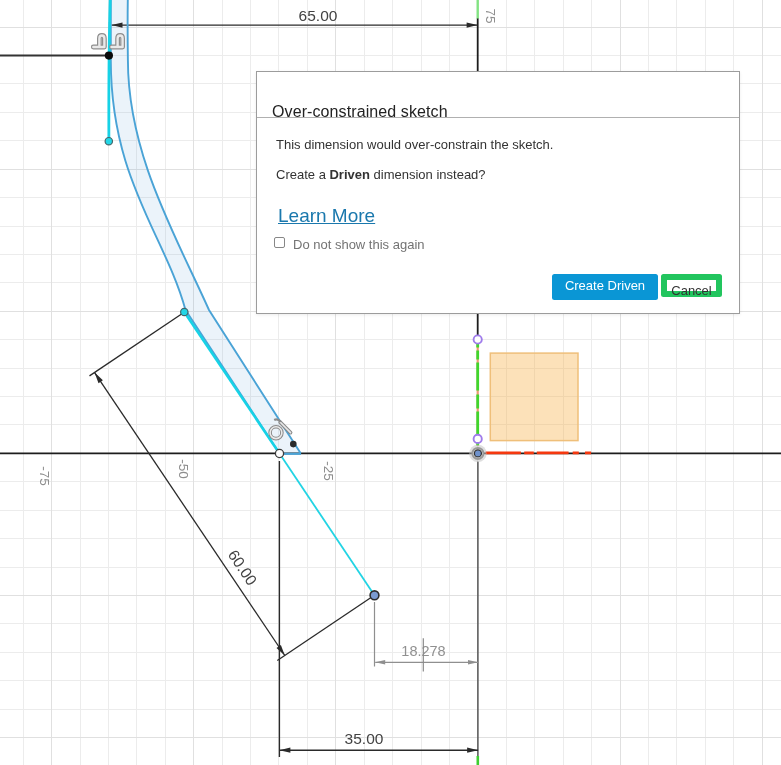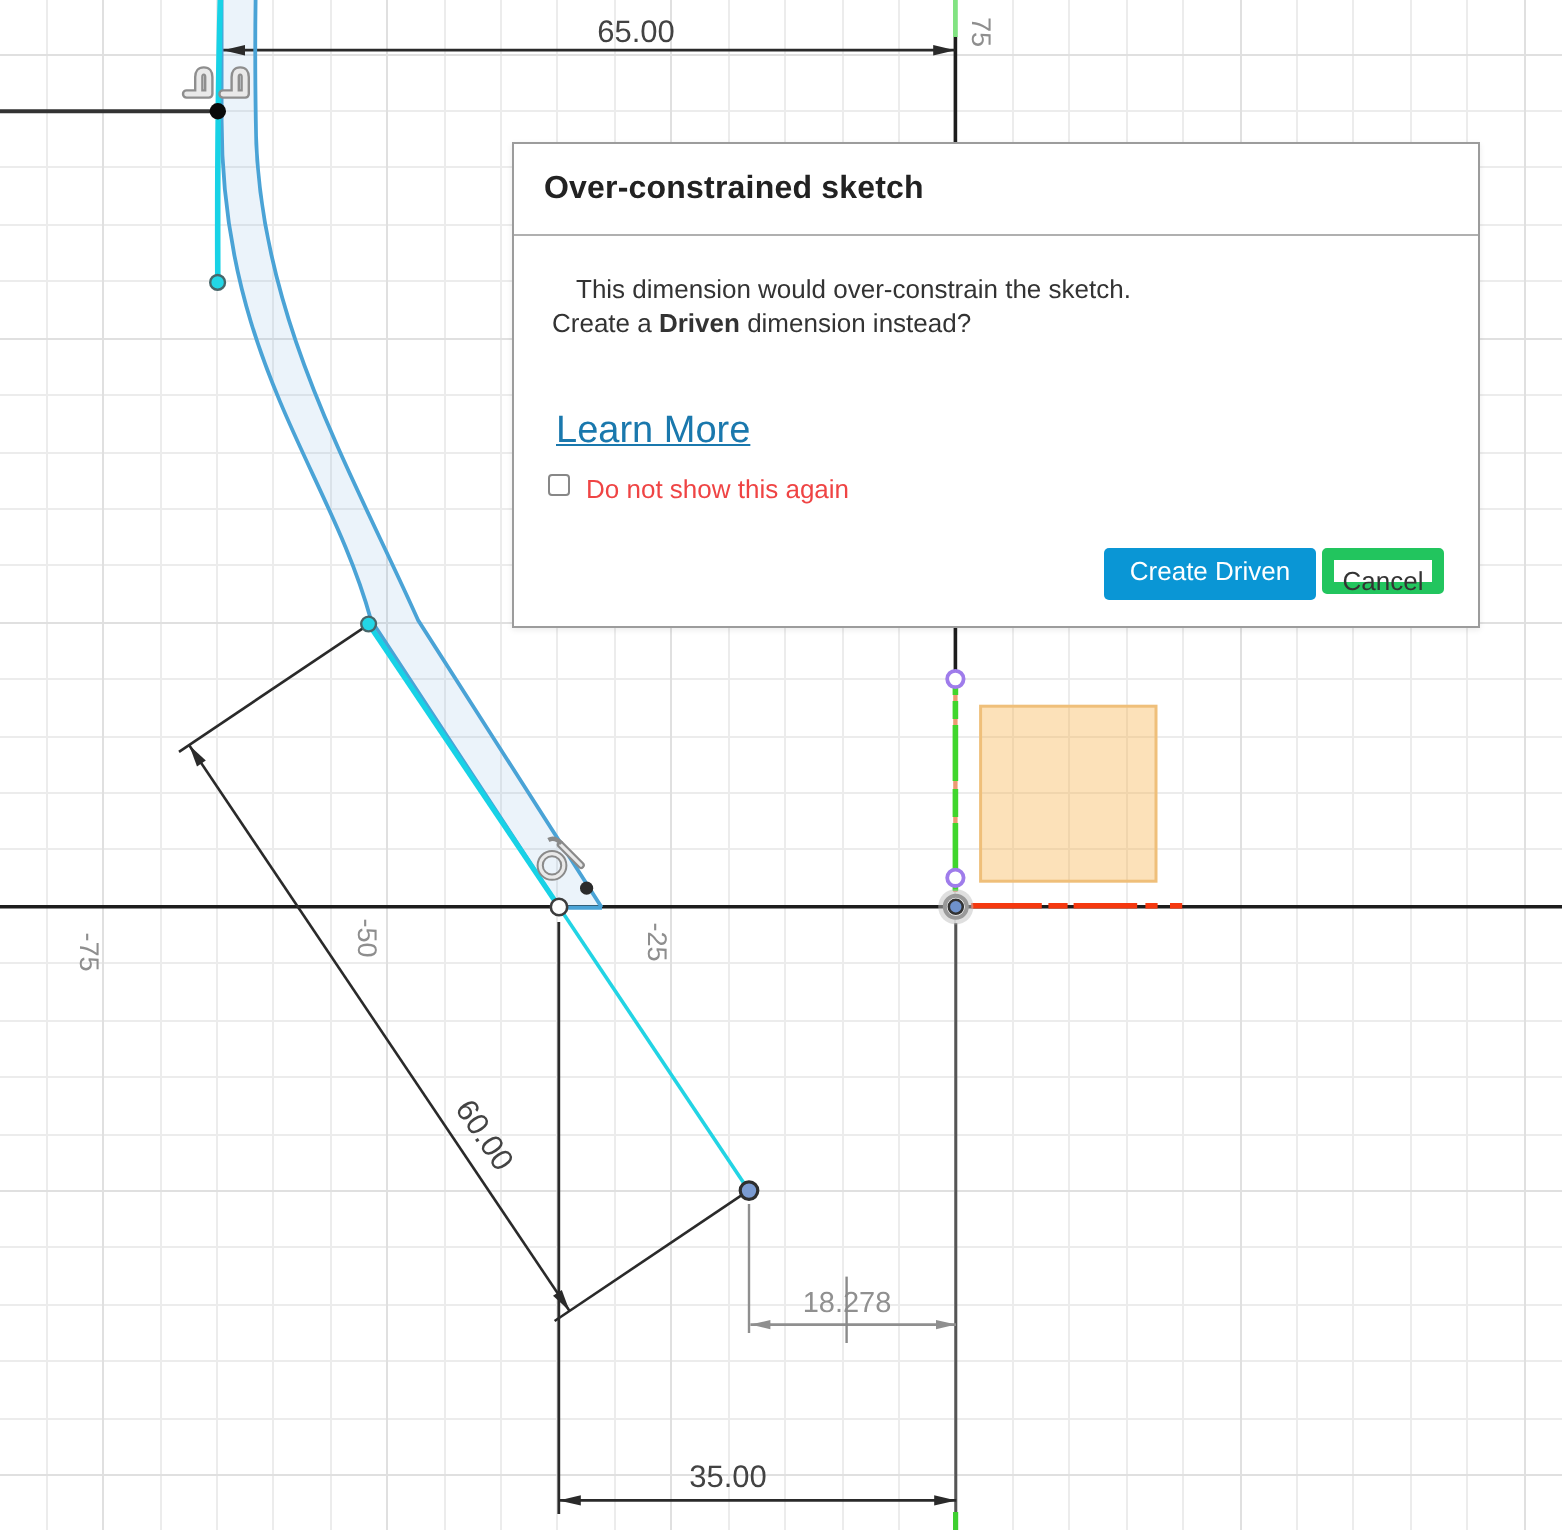--- a/index.html
+++ b/index.html
@@ -1,25 +1,25 @@
 <!DOCTYPE html>
 <html><head>
 <meta charset="utf-8">
 <style>
 html,body{margin:0;padding:0;background:#fff;}
 body{width:781px;height:765px;overflow:hidden;font-family:"Liberation Sans",sans-serif;position:relative;}
 svg text{font-family:"Liberation Sans",sans-serif;}
 .dlg{position:absolute;left:256px;top:71px;width:482px;height:241px;background:#fff;border:1px solid #9c9c9c;box-shadow:0 1px 3px rgba(0,0,0,0.08);}
-.dlg-title{position:absolute;left:15px;top:14px;font-size:16px;font-weight:bold;color:#222;letter-spacing:0.1px;}
+.dlg-title{position:absolute;left:15px;top:31px;font-size:16px;font-weight:normal;color:#222;letter-spacing:0.1px;}
 .dlg-sep{position:absolute;left:0;top:45px;width:100%;height:0;border-top:1px solid #b0b0b0;}
-.dlg-t1{position:absolute;left:31px;top:65px;font-size:13px;color:#333;}
-.dlg-t2{position:absolute;left:19px;top:82px;font-size:13px;color:#333;}
+.dlg-t1{position:absolute;left:19px;top:65px;font-size:13px;color:#333;}
+.dlg-t2{position:absolute;left:19px;top:95px;font-size:13px;color:#333;}
 .dlg-link{position:absolute;left:21px;top:133px;font-size:19px;color:#1a78ad;text-decoration:underline;}
 .dlg-chk{position:absolute;left:17px;top:165px;width:9px;height:9px;border:1px solid #878787;border-radius:2px;background:#fff;}
-.dlg-chklbl{position:absolute;left:36px;top:165px;font-size:13px;color:#ef4444;}
+.dlg-chklbl{position:absolute;left:36px;top:165px;font-size:13px;color:#737373;}
 .btn-blue{position:absolute;left:295px;top:202px;width:106px;height:26px;background:#0a96d5;border-radius:2.5px;color:#fff;font-size:13px;text-align:center;line-height:23px;}
 .btn-cancel{position:absolute;left:404px;top:202px;width:61px;height:23px;background:#fff;border:6px solid #22c55e;box-sizing:border-box;border-radius:2.5px;color:#333;font-size:13px;text-align:center;line-height:21px;}
 </style>
 </head>
 <body>
 <svg width="781" height="765" viewBox="0 0 781 765">
 <defs>
 <g id="cicon">
   <path d="M2.5,16.5 H13.5 M8.6,16.5 V8 Q8.6,5 11.1,5 Q13.6,5 13.6,8 V16.5" fill="none" stroke="#8e8e8e" stroke-width="4.8" stroke-linecap="round" stroke-linejoin="round"></path>
   <path d="M2.5,16.5 H13.5 M8.6,16.5 V8 Q8.6,5 11.1,5 Q13.6,5 13.6,8 V16.5" fill="none" stroke="#e9e9e9" stroke-width="2.4" stroke-linecap="round" stroke-linejoin="round"></path>

